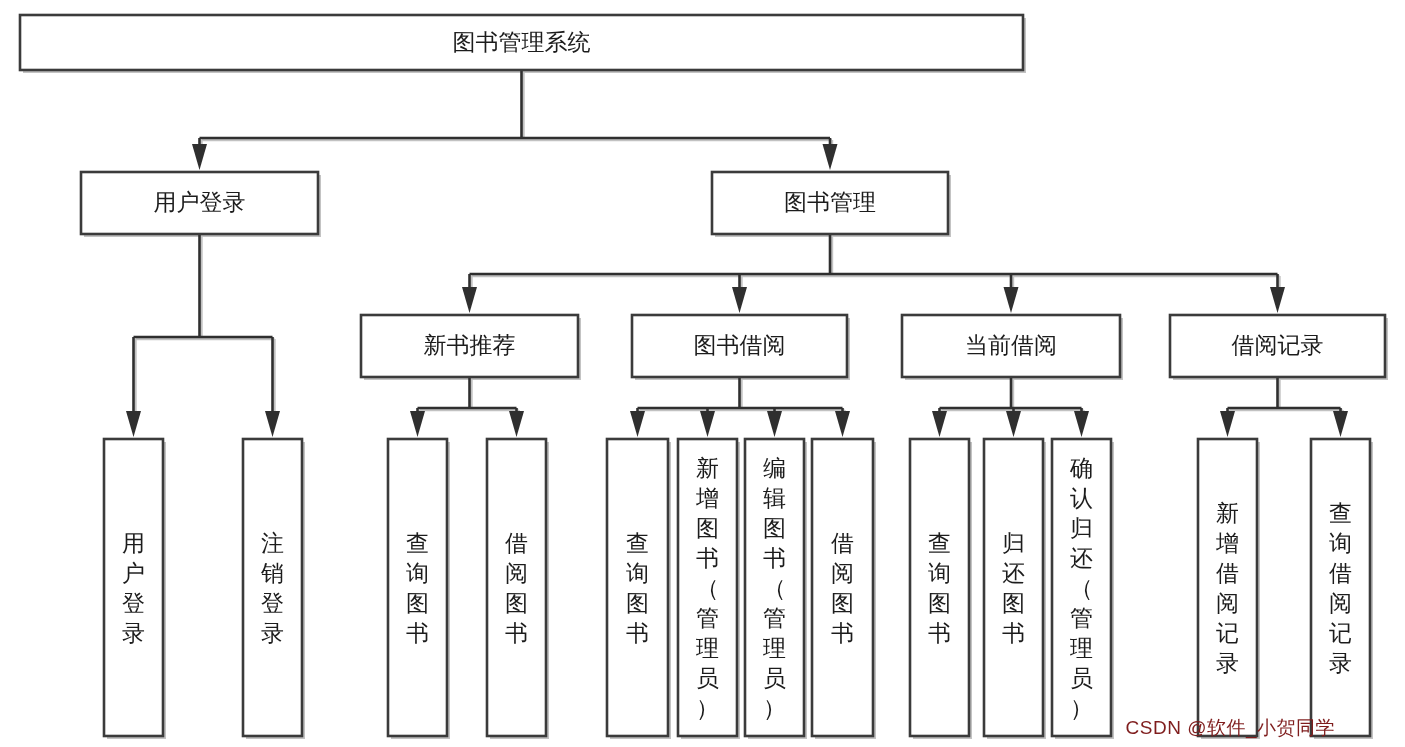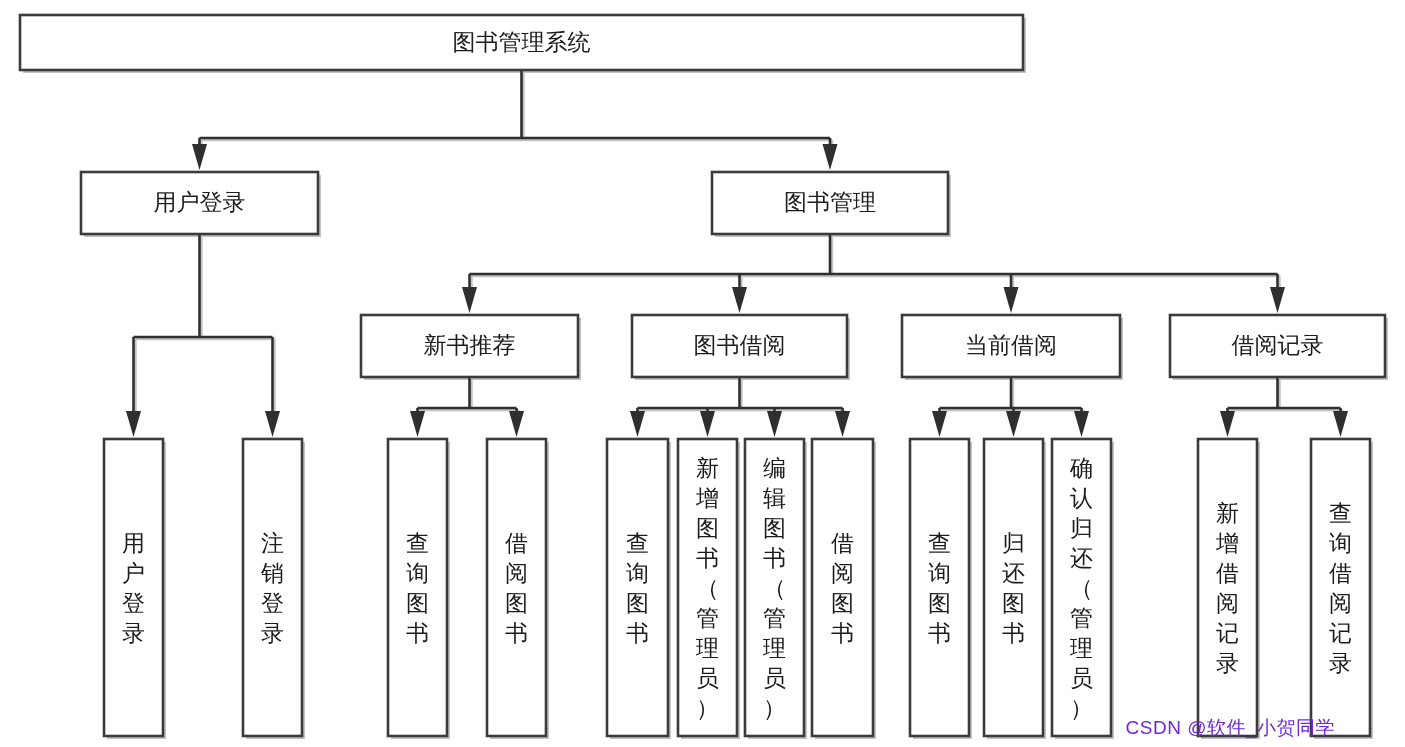--- a/index.html
+++ b/index.html
@@ -63,21 +63,21 @@
     font-size: 23px;
     fill: #1c1c1c;
     text-anchor: middle;
   }
   .watermark {
     position: absolute;
     right: 8px;
     bottom: 8px;
     font-family: "Liberation Sans", "DejaVu Sans", sans-serif;
     font-size: 19px;
-    color: #6d28d9;
+    color: #7f1d1d;
     letter-spacing: 0.5px;
     white-space: nowrap;
     user-select: none;
   }
 </style>
 </head>
 <body>
 
 <div id="diagram-root">
   <svg class="flowchart" id="flow-svg" viewBox="0 0 1405 747" xmlns="http://www.w3.org/2000/svg">

